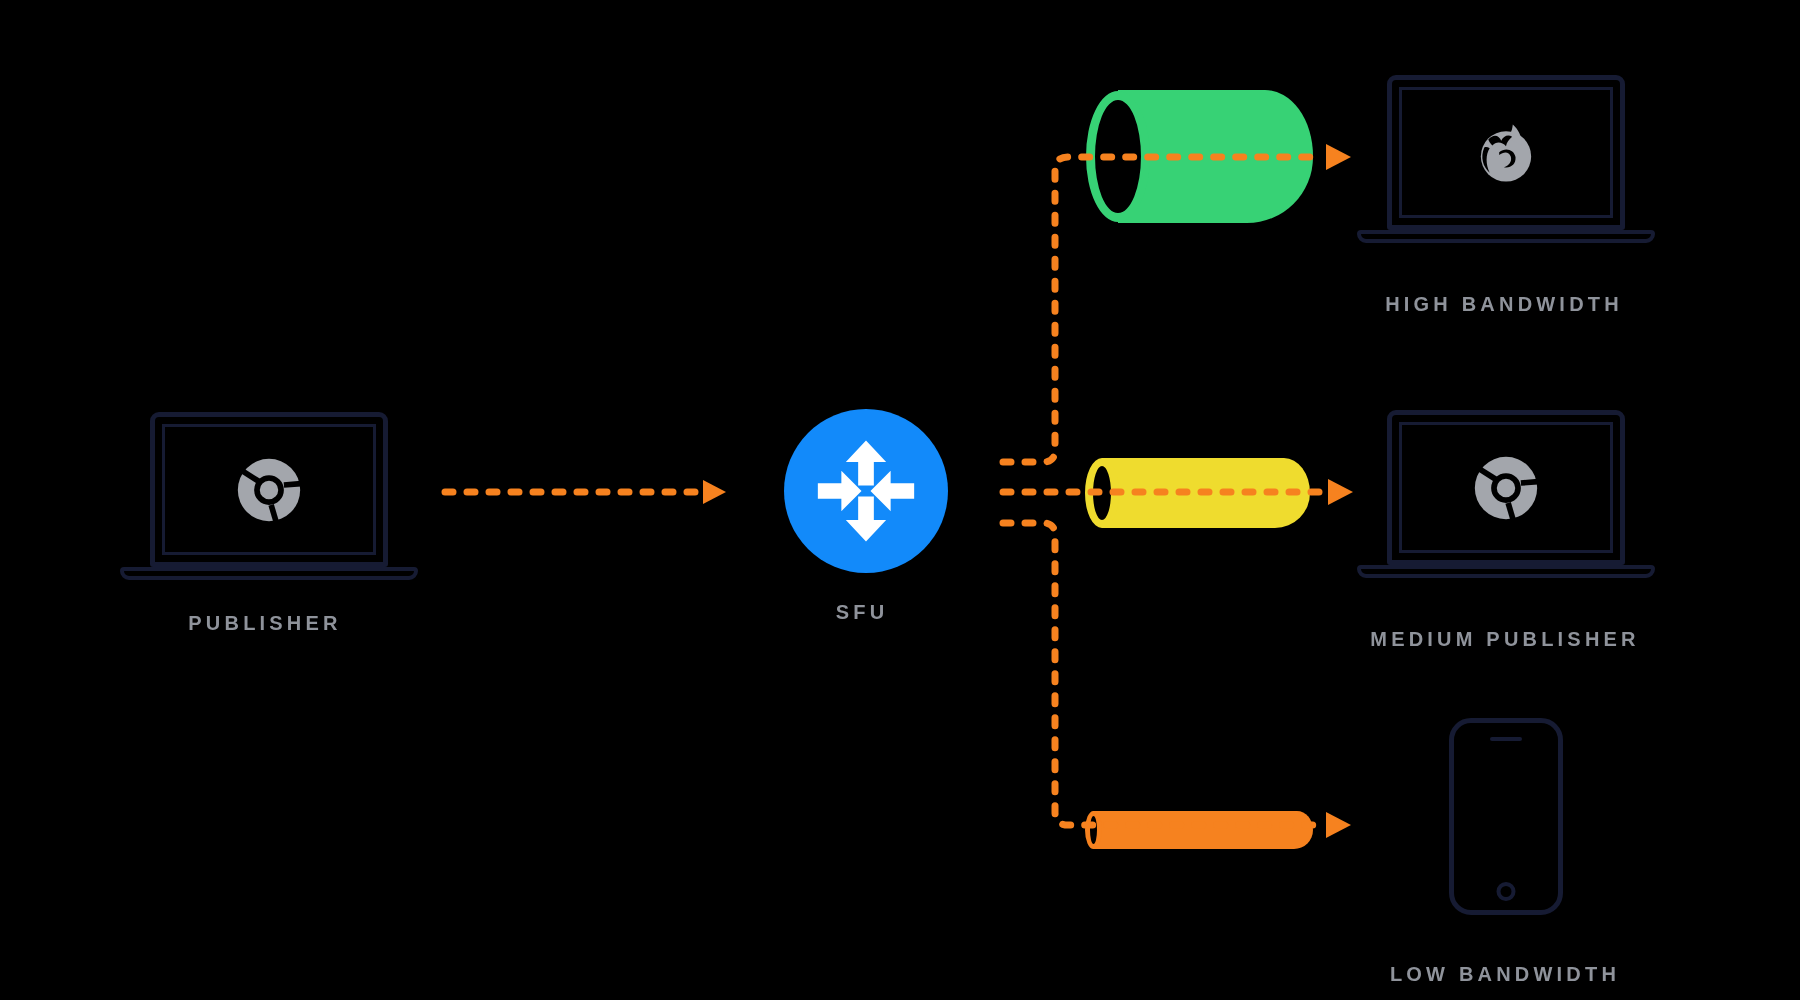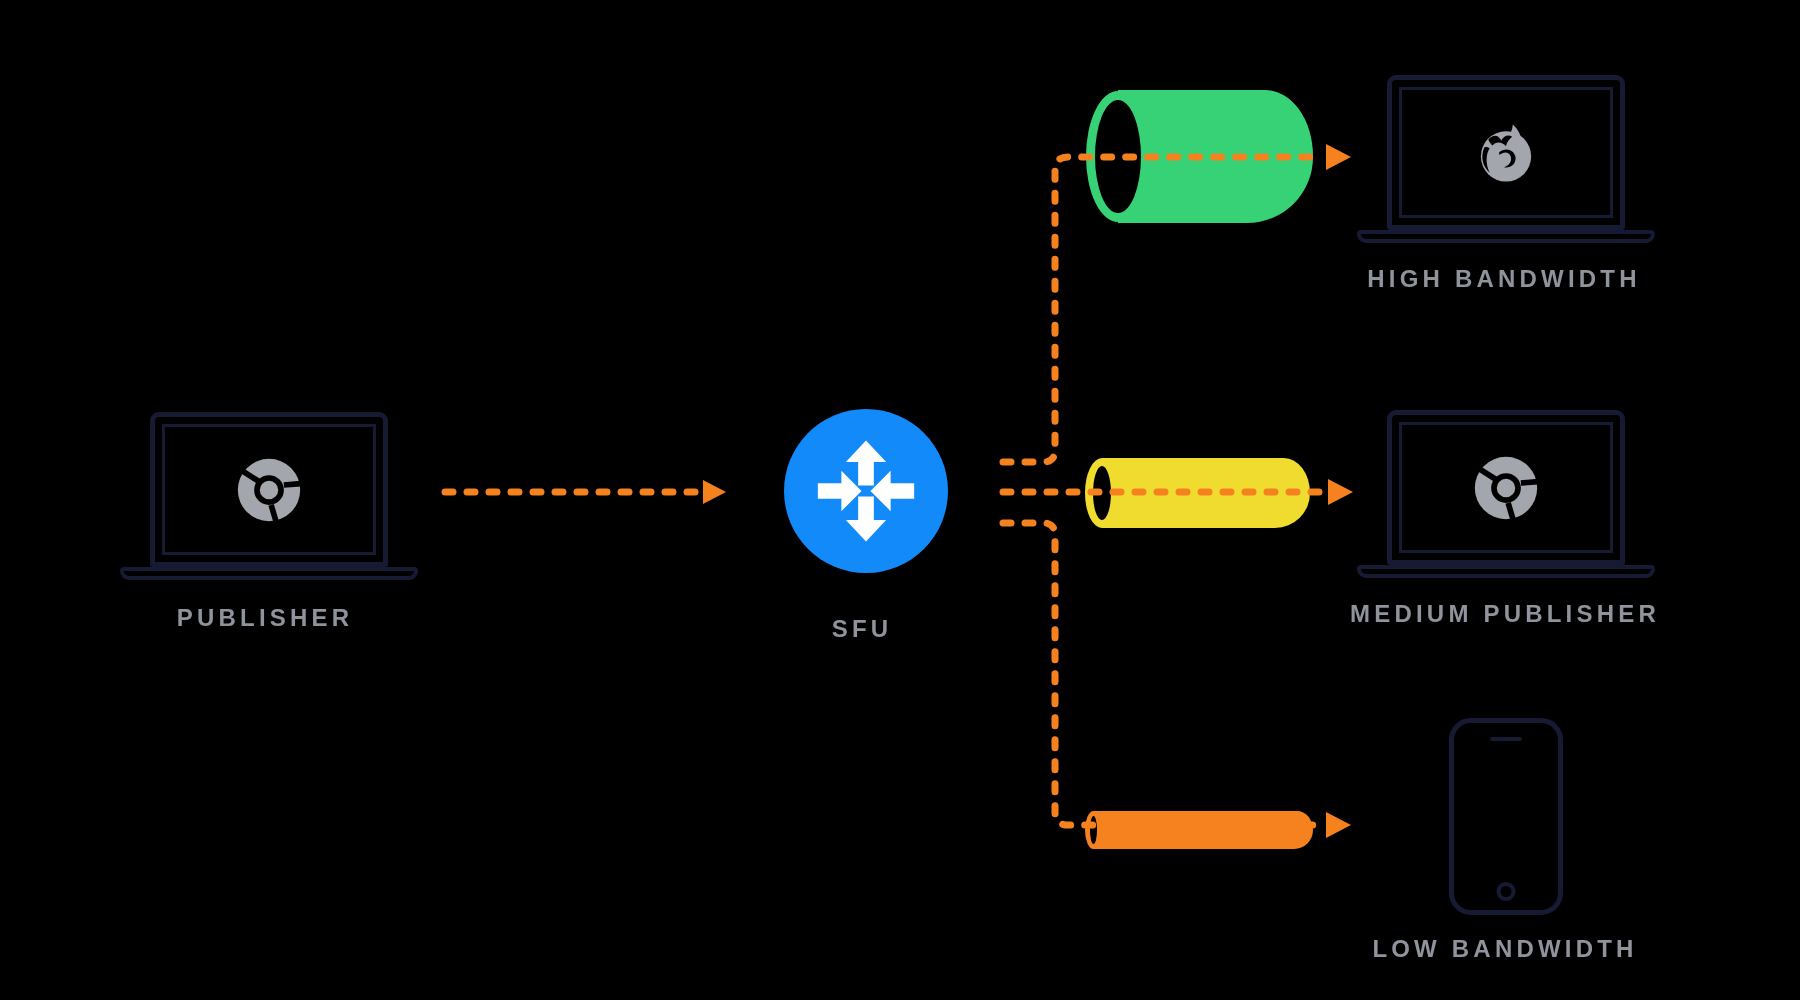--- a/index.html
+++ b/index.html
@@ -39,21 +39,21 @@
   .pipe-high-mouth{left:1086px;top:91px;width:64px;height:131px;border:9px solid #37D275;}
   .pipe-medium-body{left:1102px;top:458px;width:208px;height:70px;background:#EFDC2E;
     border-radius:0 26px 35px 0 / 0 35px 35px 0;}
   .pipe-medium-mouth{left:1085px;top:458px;width:34px;height:70px;border:8px solid #EFDC2E;}
   .pipe-low-body{left:1093px;top:811px;width:220px;height:38px;background:#F6821F;
     border-radius:0 16px 19px 0 / 0 19px 19px 0;}
   .pipe-low-mouth{left:1085px;top:811px;width:17px;height:38px;border:5px solid #F6821F;}
 
   
   .label{position:absolute;transform:translateX(-50%);z-index:5;
-    font-size:24px;font-weight:700;letter-spacing:4.2px;color:#8F939B;white-space:nowrap;}
+    font-size:20px;font-weight:700;letter-spacing:4.2px;color:#8F939B;white-space:nowrap;margin-top:28px;}
 </style>
 </head>
 <body>
 
 <div class="stage">
 
   <svg class="connectors" width="1800" height="1000" viewBox="0 0 1800 1000">
     <g stroke="#F6821F" stroke-width="7" fill="none" stroke-linecap="round" stroke-dasharray="8 14">
       <path d="M445 492 H702"></path>
       <path d="M1003 492 H1324"></path>
@@ -76,33 +76,33 @@
         <g stroke="#000" stroke-width="8">
           <circle cx="48" cy="48" r="17" fill="#A3A6AC"></circle>
           <line x1="34" y1="36" x2="7" y2="19"></line>
           <line x1="69" y1="41" x2="93" y2="39"></line>
           <line x1="51" y1="69" x2="59" y2="96"></line>
         </g>
       </svg>
     </div>
     <div class="laptop-base"></div>
   </div>
-  <div class="label" style="left:265px;top:604px;">PUBLISHER</div>
+  <div class="label" style="left:265px;top:584px;">PUBLISHER</div>
 
   <div class="sfu-circle">
     <svg width="112" height="112" viewBox="0 0 100 100">
       <g fill="#fff">
         <path d="M50 5 L68 24 L57 24 L57 45 L43 45 L43 24 L32 24 Z"></path>
         <path d="M50 95 L32 76 L43 76 L43 55 L57 55 L57 76 L68 76 Z"></path>
         <path d="M46 50 L28 32 L28 43 L7 43 L7 57 L28 57 L28 68 Z"></path>
         <path d="M54 50 L72 32 L72 43 L93 43 L93 57 L72 57 L72 68 Z"></path>
       </g>
     </svg>
   </div>
-  <div class="label" style="left:862px;top:615px;">SFU</div>
+  <div class="label" style="left:862px;top:573px;">SFU</div>
 
   <div class="pipe-body pipe-high-body"></div>
   <div class="pipe-mouth pipe-high-mouth"></div>
   <div class="pipe-body pipe-medium-body"></div>
   <div class="pipe-mouth pipe-medium-mouth"></div>
   <div class="pipe-body pipe-low-body"></div>
   <div class="pipe-mouth pipe-low-mouth"></div>
 
   <div class="laptop" style="left:1357px;top:75px;">
     <div class="laptop-screen">

